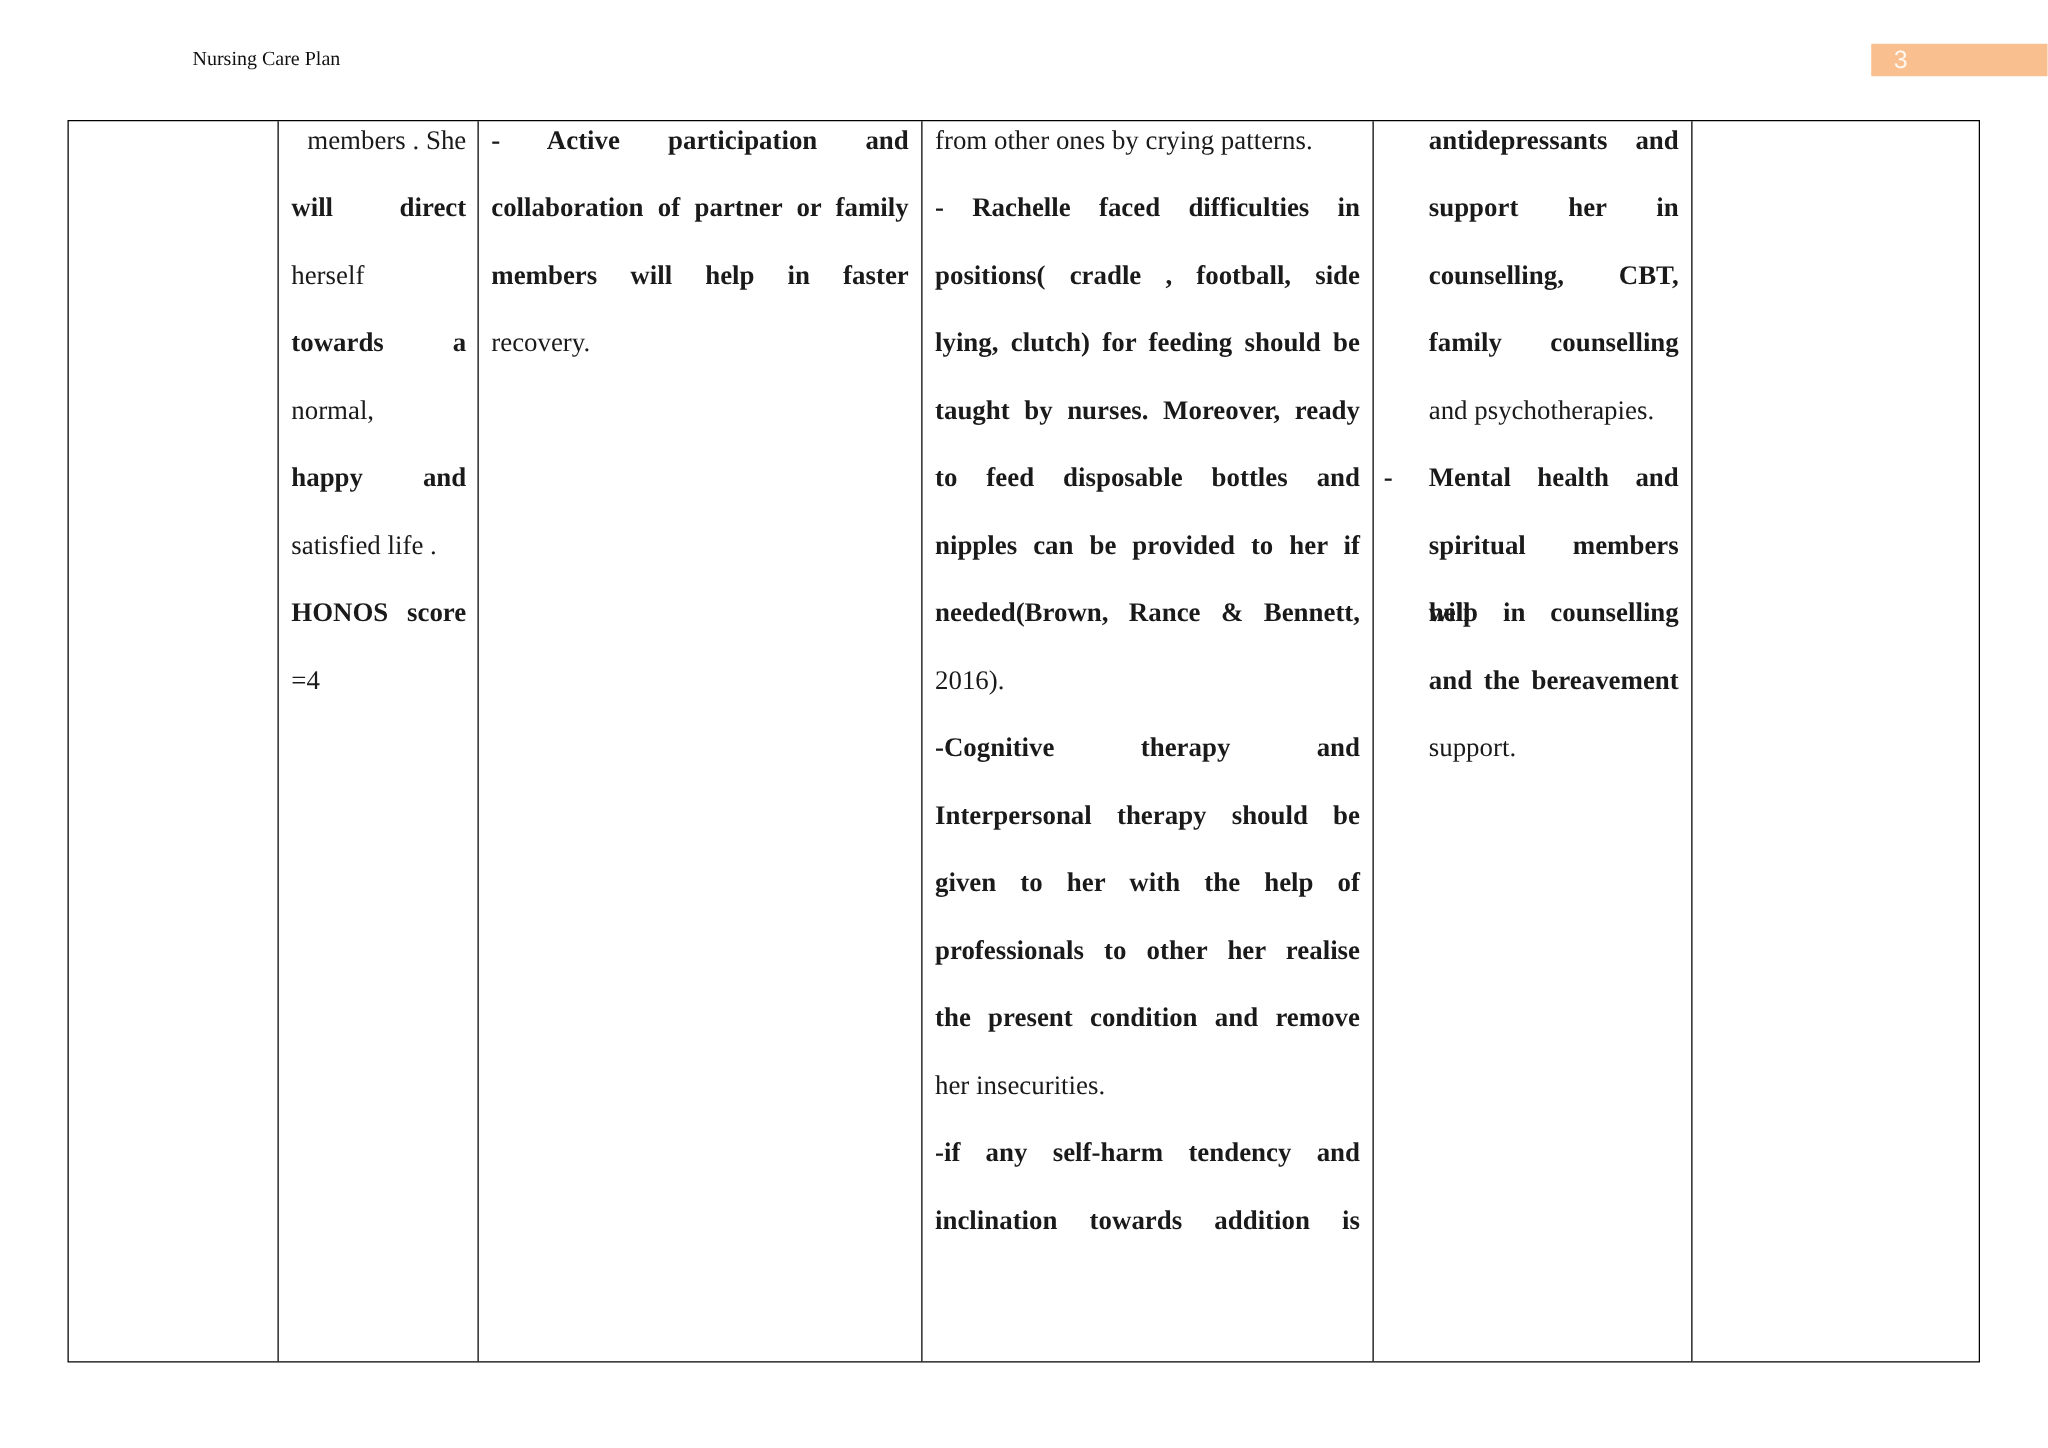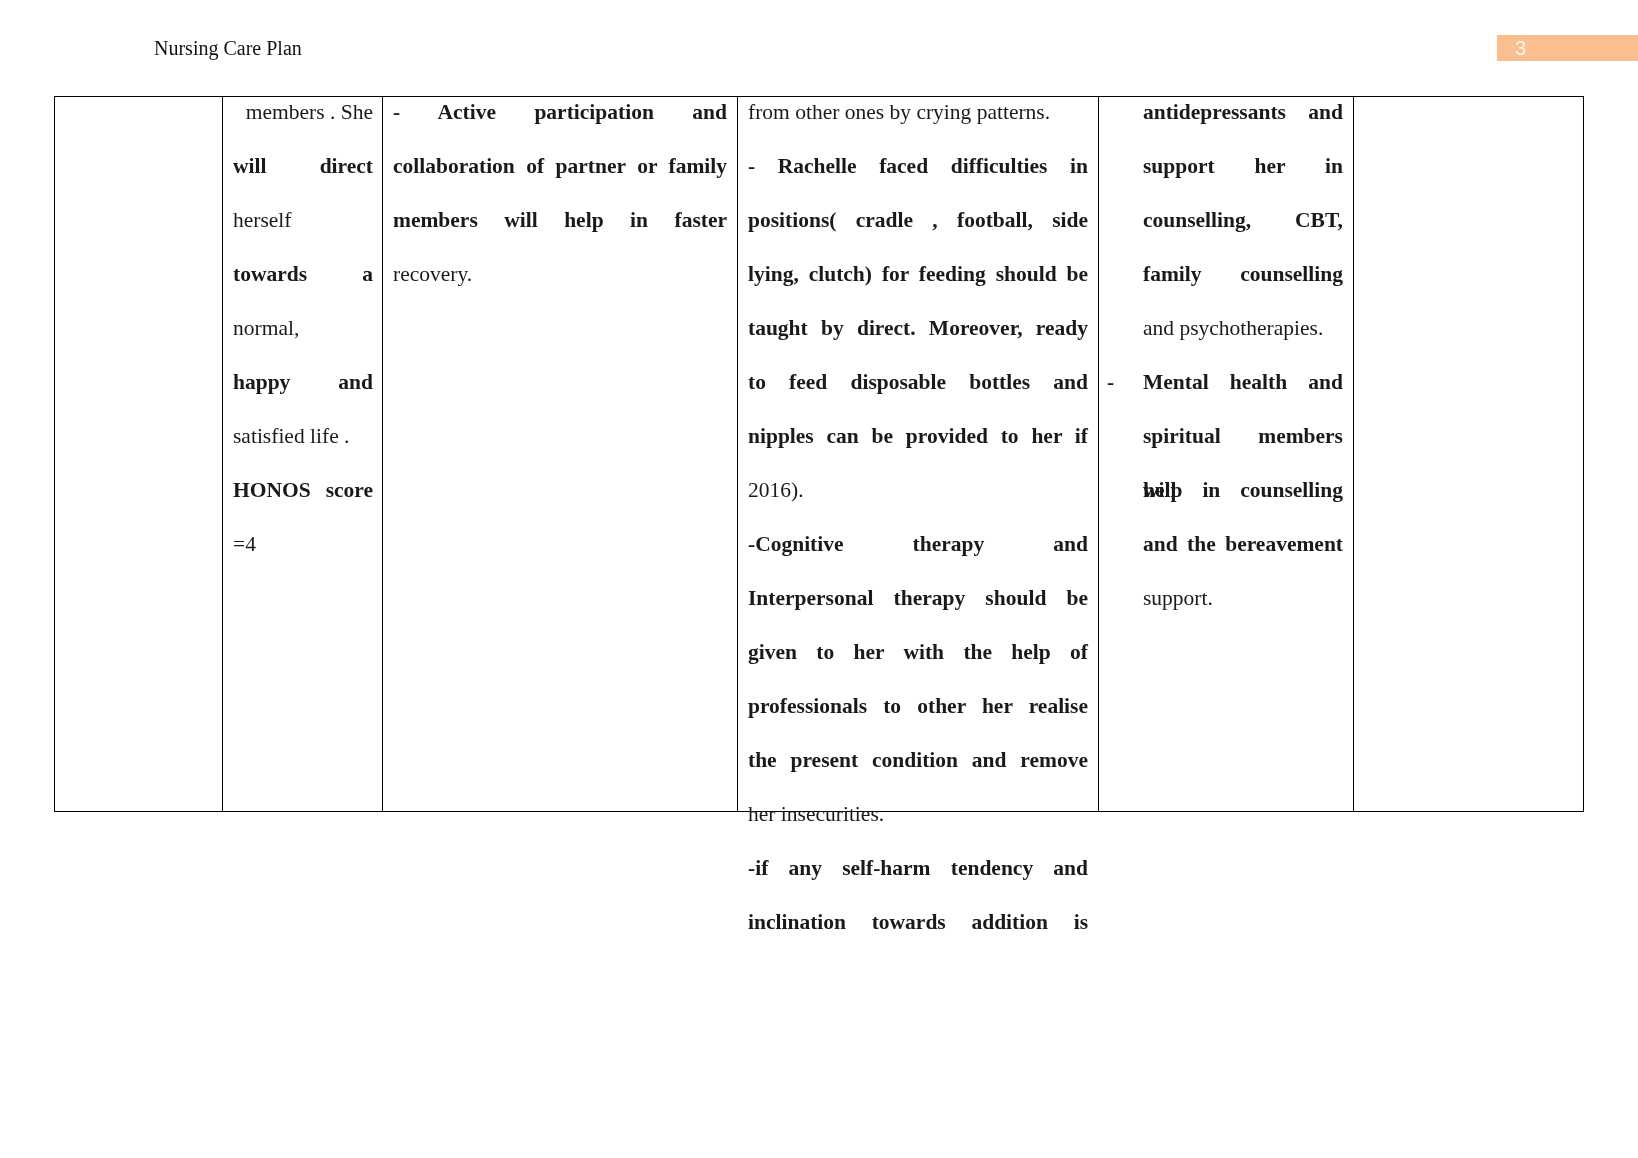--- a/index.html
+++ b/index.html
@@ -12,21 +12,21 @@
       height: 1158px;
       position: relative;
       overflow: hidden;
       font-family: "Liberation Serif", "DejaVu Serif", serif;
       color: #1a1a1a;
     }
     .header-title {
       position: absolute;
       left: 154px;
       top: 34px;
-      font-size: 20px;
+      font-size: 16px;
       line-height: 28px;
       color: #111;
     }
     .page-badge {
       position: absolute;
       left: 1497px;
       top: 35px;
       width: 141px;
       height: 26px;
       background: #f9bf8f;
@@ -38,21 +38,21 @@
       font-family: "Liberation Sans", "DejaVu Sans", sans-serif;
       font-size: 20px;
       line-height: 26px;
       color: #fff6ee;
     }
     .care-table {
       position: absolute;
       left: 54px;
       top: 96px;
       width: 1530px;
-      height: 716px;
+      height: 994px;
       border: 1.5px solid #000;
       box-sizing: border-box;
     }
     .col {
       position: absolute;
       top: 0;
       bottom: 0;
       box-sizing: border-box;
       border-right: 1.5px solid #000;
     }
@@ -115,23 +115,24 @@
       <span class="line">recovery.</span>
     </div>
   </div>
 
   <div class="col" style="left:683px; width:361px; padding:0 10px 0 10px;">
     <div class="cell-text">
       <span class="line">from other  ones by crying patterns.</span>
       <span class="line j">- Rachelle faced  difficulties in</span>
       <span class="line j">positions( cradle , football, side</span>
       <span class="line j">lying, clutch) for feeding should be</span>
-      <span class="line j">taught by direct. Moreover, ready</span>
+      <span class="line j">taught by nurses. Moreover, ready</span>
       <span class="line j">to feed  disposable bottles and</span>
       <span class="line j">nipples can be  provided to her  if</span>
+      <span class="line j">needed(Brown, Rance &amp; Bennett,</span>
       <span class="line">2016).</span>
       <span class="line j">-Cognitive therapy and</span>
       <span class="line j">Interpersonal therapy should be</span>
       <span class="line j">given  to her with the help  of</span>
       <span class="line j">professionals to  other her  realise</span>
       <span class="line j">the  present condition and remove</span>
       <span class="line">her  insecurities.</span>
       <span class="line j">-if any self-harm tendency and</span>
       <span class="line j">inclination towards addition is</span>
     </div>

